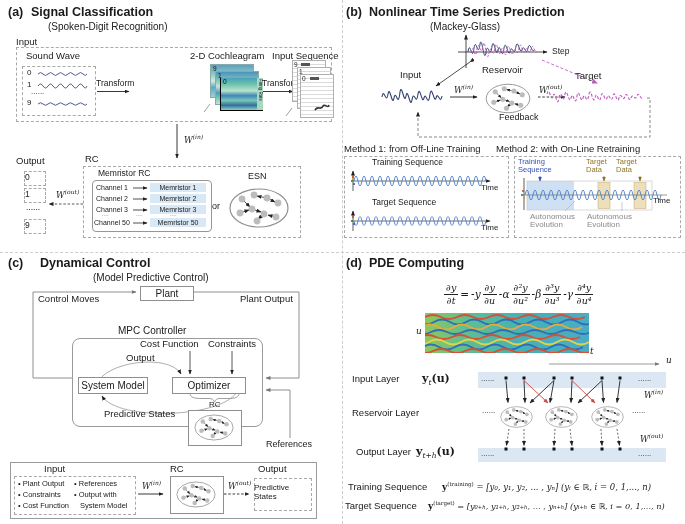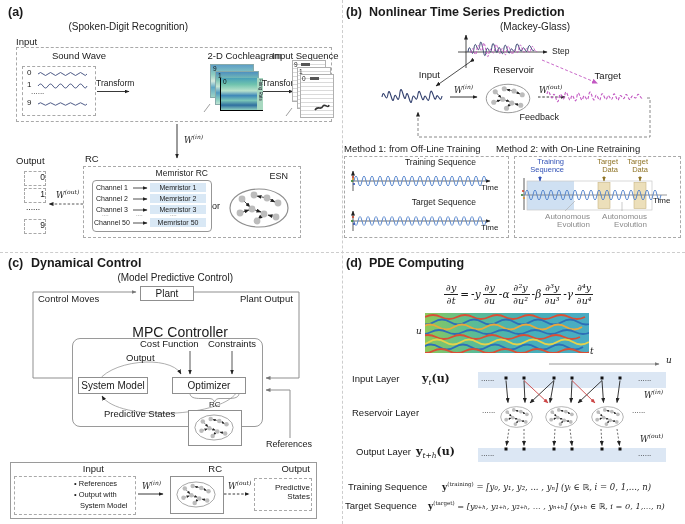--- a/index.html
+++ b/index.html
@@ -1,20 +1,20 @@
 <!DOCTYPE html>
 <html><head>
 <meta charset="utf-8">
 <style>
   html,body{margin:0;padding:0;background:#fff}
   #fig{position:relative;width:685px;height:524px;background:#fff;overflow:hidden;
        font-family:"Liberation Sans",sans-serif;color:#1a1a1a}
   .abs{position:absolute}
   .lbl{position:absolute;white-space:nowrap;line-height:1.12;color:#1a1a1a}
-  .c{text-align:right}
+  .c{text-align:left}
   .dbox{position:absolute;border:1px dashed #a9a9a9}
   .sbox{position:absolute;border:1px solid #8f8f8f;background:#fff;display:flex;align-items:center;justify-content:center}
   .tag{font-size:12.5px;font-weight:700}
   .ht{font-size:12.5px;font-weight:600}
   .sub{font-size:10px;color:#222}
   .l95{font-size:9.5px}.l9{font-size:9px}.l85{font-size:8.5px}.l8{font-size:8px}.l75{font-size:7.5px}
   .math{font-family:"DejaVu Serif","DejaVu Sans","Liberation Serif",serif;font-style:italic}
   .vec{font-family:"DejaVu Serif","DejaVu Sans","Liberation Serif",serif;font-style:normal;font-weight:700}
   .wsup{font-size:6px}
   .memcell{position:absolute;background:#d9e8f5;font-size:7px;display:flex;align-items:center;justify-content:center}
@@ -80,20 +80,21 @@
   </g>
 </symbol>
 </defs>
 </svg>
 
 <div class="abs" style="left:342px;top:0;height:524px;border-left:1px dashed #cdcdcd"></div>
 <div class="abs" style="left:0;top:252px;width:685px;border-top:1px dashed #cdcdcd"></div>
 
 <div class="abs" style="left:0;top:0;width:342px;height:252px">
   <span class="lbl tag" style="left:8px;top:5px">(a)</span>
+  <span class="lbl ht" style="left:31px;top:5px">Signal Classification</span>
   <span class="lbl sub c" style="left:48px;top:21px;width:140px">(Spoken-Digit Recognition)</span>
 
   <span class="lbl l95" style="left:16px;top:37px">Input</span>
   <div class="dbox" style="left:16px;top:47px;width:314px;height:73px"></div>
 
   <span class="lbl l95 c" style="left:26px;top:51px;width:80px">Sound Wave</span>
   <div class="dbox" style="left:22px;top:66px;width:72px;height:48px"></div>
   <span class="lbl l8" style="left:27px;top:69px">0</span>
   <svg class="abs" style="left:37px;top:69px" width="52" height="10">
         <path d="M1 5 Q3.5 2 6 5 T11 5 T16 5 T21 5 T26 5 T31 5 T36 5 T41 5 T46 5 T50 5" fill="none" stroke="#3b4a7a" stroke-width="0.9"></path>
@@ -319,28 +320,28 @@
     <polyline points="192,40 299,40 299,126 266,126" fill="none" stroke="#8f8f8f" stroke-width="1" marker-end="url(#ag)"></polyline>
     <polyline points="290,186 290,138 266,138" fill="none" stroke="#8f8f8f" stroke-width="1" marker-end="url(#ag)"></polyline>
     <line x1="190" y1="99" x2="190" y2="122" stroke="#444" stroke-width="0.9" marker-end="url(#ab)"></line>
     <line x1="232" y1="99" x2="232" y2="122" stroke="#444" stroke-width="0.9" marker-end="url(#ab)"></line>
     <path d="M96 133 C106 108 170 102 181 122" fill="none" stroke="#999" stroke-width="0.8" marker-end="url(#ab)"></path>
     <path d="M238 138 C226 166 118 170 102 144" fill="none" stroke="#999" stroke-width="0.8" marker-end="url(#ab)"></path>
     <path d="M190 141 C190 145.5 194 146.5 201 146.5 L209 146.5 C212 146.5 213.5 147.5 214.5 150 C215.5 147.5 217 146.5 220 146.5 L228 146.5 C235 146.5 239 145.5 239 141" fill="none" stroke="#888" stroke-width="0.8"></path>
   </svg>
 
   <span class="lbl tag" style="left:8px;top:4px">(c)</span>
-  <span class="lbl ht" style="left:31px;top:4px">Dynamical Control</span>
+  <span class="lbl ht" style="left:40px;top:4px">Dynamical Control</span>
   <span class="lbl sub c" style="left:93px;top:20px;width:140px">(Model Predictive Control)</span>
 
   <div class="sbox" style="left:140px;top:34px;width:52px;height:13px;font-size:10px">Plant</div>
   <span class="lbl l95" style="left:38px;top:42px">Control Moves</span>
   <span class="lbl l95" style="left:240px;top:42px">Plant Output</span>
 
-  <span class="lbl" style="left:118px;top:73px;width:110px;text-align:right;font-size:14px">MPC Controller</span>
+  <span class="lbl" style="left:118px;top:73px;width:110px;text-align:left;font-size:10px">MPC Controller</span>
   <div class="abs" style="left:72px;top:86px;width:189px;height:87px;border:1px solid #9a9a9a;border-radius:8px"></div>
 
   <span class="lbl l95" style="left:140px;top:87px">Cost Function</span>
   <span class="lbl l95" style="left:208px;top:87px">Constraints</span>
   <span class="lbl l95" style="left:126px;top:101px">Output</span>
 
   <div class="sbox" style="left:78px;top:125px;width:68px;height:15px;font-size:10px">System Model</div>
   <div class="sbox" style="left:172px;top:125px;width:72px;height:15px;font-size:10px">Optimizer</div>
   <span class="lbl l95" style="left:104px;top:157px">Predictive States</span>
 
@@ -348,20 +349,25 @@
   <div class="sbox" style="left:188px;top:158px;width:52px;height:34px"></div>
   <svg class="abs" style="left:192px;top:161px" width="44" height="29">
         <use href="#net" width="44" height="29"></use>
       </svg>
 
   <span class="lbl l9" style="left:266px;top:187px">References</span>
 
   <div class="abs" style="left:10px;top:210px;width:305px;height:55px;border:1px solid #9a9a9a"></div>
   <span class="lbl l95 c" style="left:44px;top:212px;width:60px">Input</span>
   <div class="dbox" style="left:14px;top:224px;width:120px;height:37px"></div>
+  <div class="bul" style="left:18px;top:226px">
+    <div>• Plant Output</div>
+    <div>• Constraints</div>
+    <div>• Cost Function</div>
+  </div>
   <div class="bul bul2" style="left:74px;top:226px">
     <div>• References</div>
     <div>• Output with</div>
     <div>System Model</div>
   </div>
   <span class="lbl math" style="left:142px;top:228px;font-size:8.5px"><span>W</span><sup class="wsup">(in)</sup></span>
   <svg class="abs" style="left:136px;top:239px" width="32" height="7">
         <line x1="2" y1="3" x2="27" y2="3" stroke="#222" stroke-width="0.9" marker-end="url(#ab)"></line>
       </svg>
   <span class="lbl l95 c" style="left:170px;top:212px;width:52px">RC</span>

